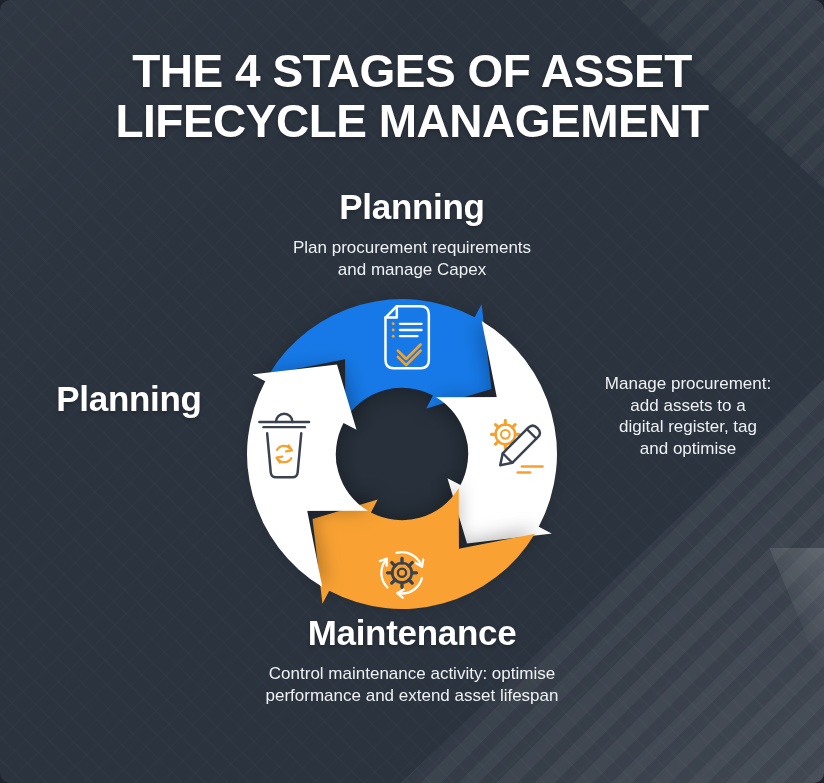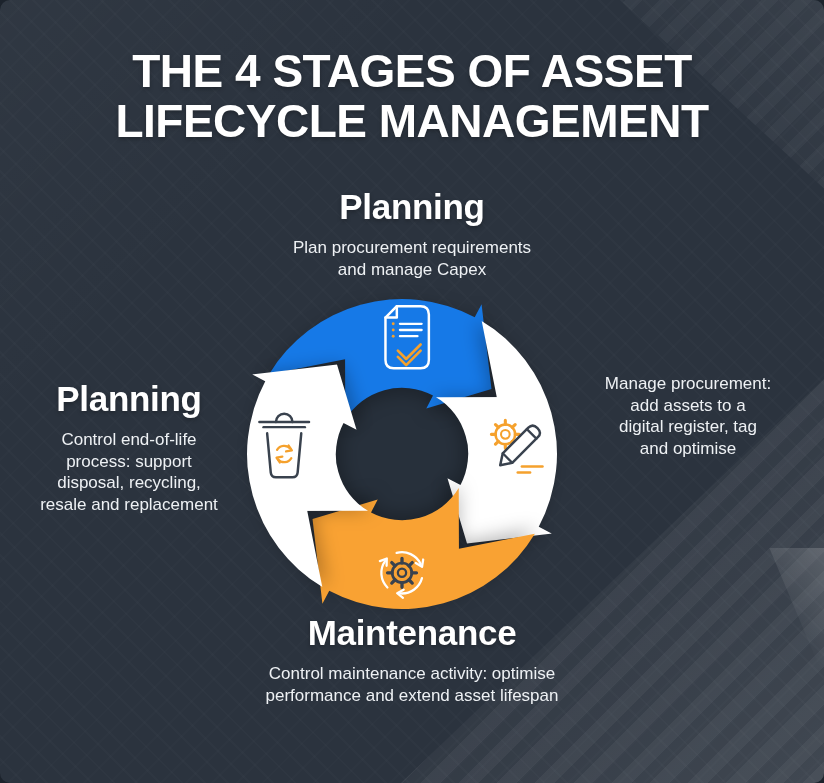--- a/index.html
+++ b/index.html
@@ -89,24 +89,20 @@
 
   <div class="stage stage-acquisition">
     <p>Manage procurement:
 add assets to a
 digital register, tag
 and optimise</p>
   </div>
 
   <div class="stage stage-disposal">
     <h2>Planning</h2>
-    <p>Control end-of-life
-process: support
-disposal, recycling,
-resale and replacement</p>
   </div>
 
   <div class="stage stage-maintenance">
     <h2>Maintenance</h2>
     <p>Control maintenance activity: optimise
 performance and extend asset lifespan</p>
   </div>
 
   <svg class="cycle" width="372" height="372" viewBox="0 0 360 360" xmlns="http://www.w3.org/2000/svg" xmlns:xlink="http://www.w3.org/1999/xlink">
     <defs>

